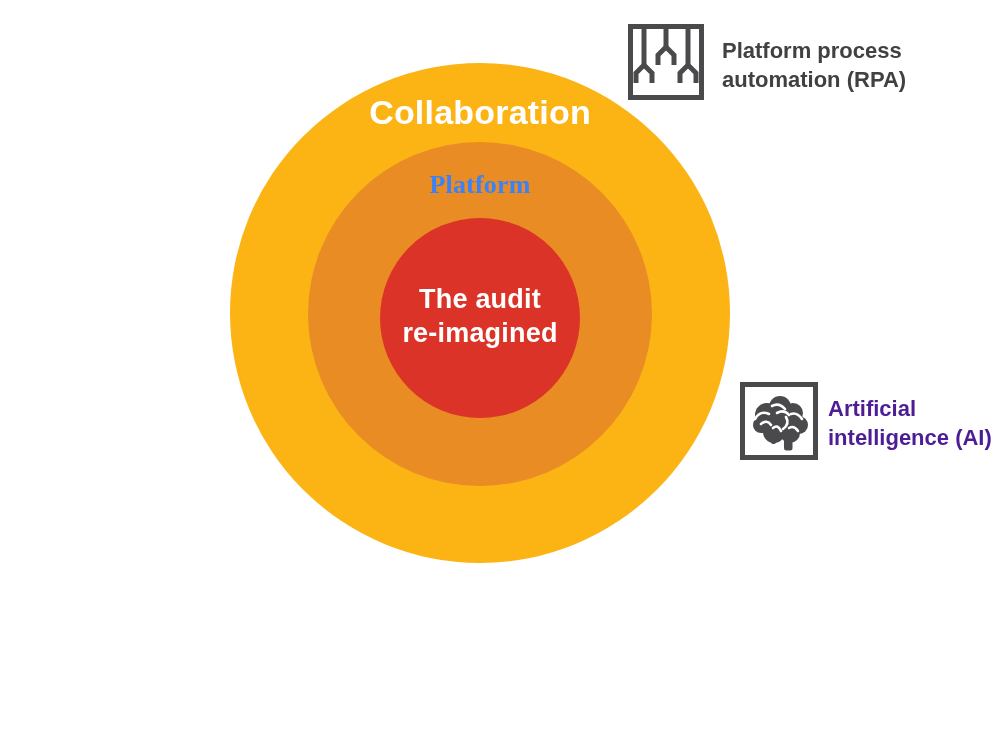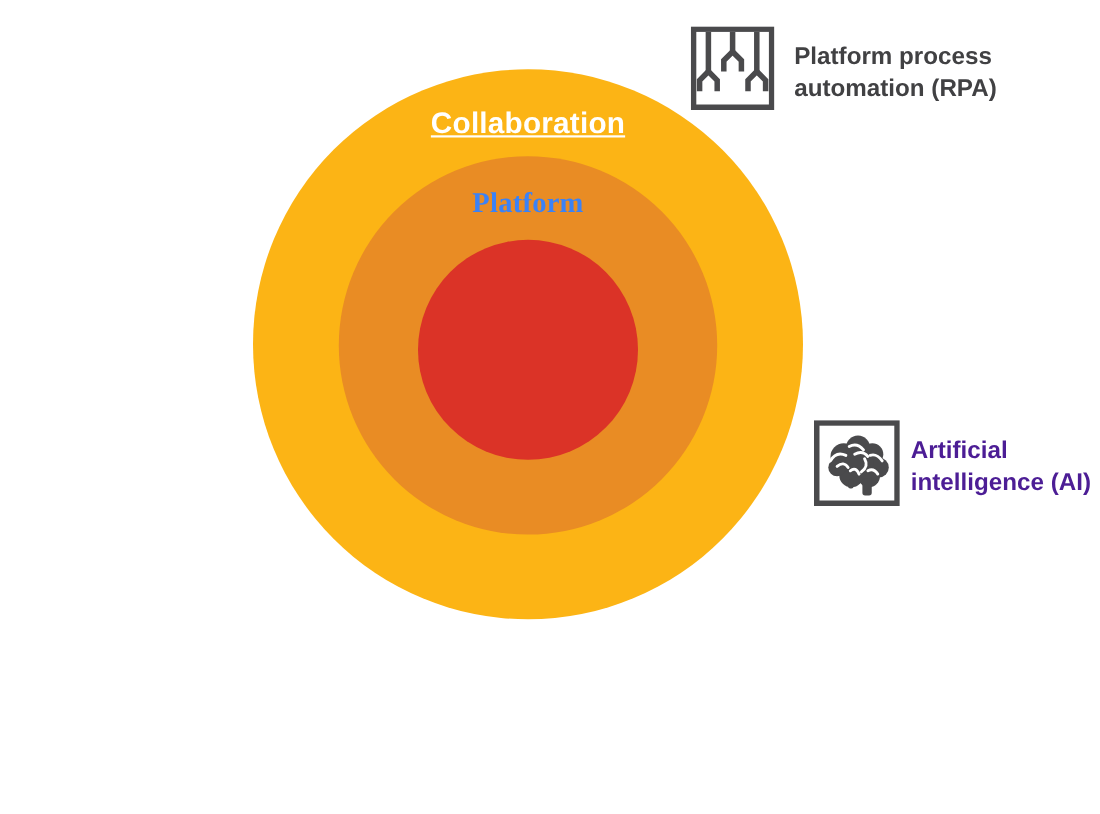--- a/index.html
+++ b/index.html
@@ -24,21 +24,21 @@
   .circle.inner  { left: 380px; top: 218px; width: 200px; height: 200px; }
 
   .ring-label {
     position: absolute;
     text-align: center;
     font-weight: 700;
     color: #ffffff;
     letter-spacing: 0.2px;
     white-space: nowrap;
   }
-  .ring-label.collaboration { left: 230px; top: 97px;  width: 500px; font-size: 27px; line-height: 30px; text-decoration: underline; }
+  .ring-label.collaboration { left: 230px; top: 97px;  width: 500px; font-size: 34px; line-height: 30px; }
   .ring-label.platform      { left: 308px; top: 170px; width: 344px; font-size: 26px; line-height: 30px; }
   .ring-label.audit         { left: 355px; top: 282px; width: 250px; font-size: 27px; line-height: 34px; }
   .ring-label.audit span { display: block; }
 
   .callout-icon {
     position: absolute;
     display: block;
   }
   .callout-icon.rpa { left: 628px; top: 24px;  width: 76px; height: 76px; }
   .callout-icon.ai  { left: 740px; top: 382px; width: 78px; height: 78px; }
@@ -63,20 +63,24 @@
   <div class="circle outer" style="background-color: rgb(252, 180, 21);"></div>
 
   <div class="circle middle" style="background-color: rgb(233, 140, 36);"></div>
 
   <div class="circle inner" style="background-color: rgb(219, 51, 39);"></div>
 
   <div class="ring-label collaboration" style="color: rgb(255, 255, 255);">Collaboration</div>
 
   <div class="ring-label platform" style="color: #3b82f6; font-family: Liberation Serif, serif;">Platform</div>
 
+  <div class="ring-label audit" style="color: rgb(255, 255, 255);">
+    <span>The audit</span>
+    <span>re-imagined</span>
+  </div>
 
   <span class="callout-icon rpa" style="color: rgb(74, 74, 76);">
     <svg viewBox="0 0 76 76" aria-hidden="true">
       <rect x="2.5" y="2.5" width="71" height="71" fill="#ffffff" stroke="currentColor" stroke-width="5"></rect>
       <g stroke="currentColor" stroke-width="5" fill="none" stroke-linejoin="miter">
 
         <path d="M16 5 L16 42"></path>
         <path d="M8 59 L8 49 L16 41 L24 49 L24 59"></path>
 
         <path d="M38 5 L38 24"></path>

